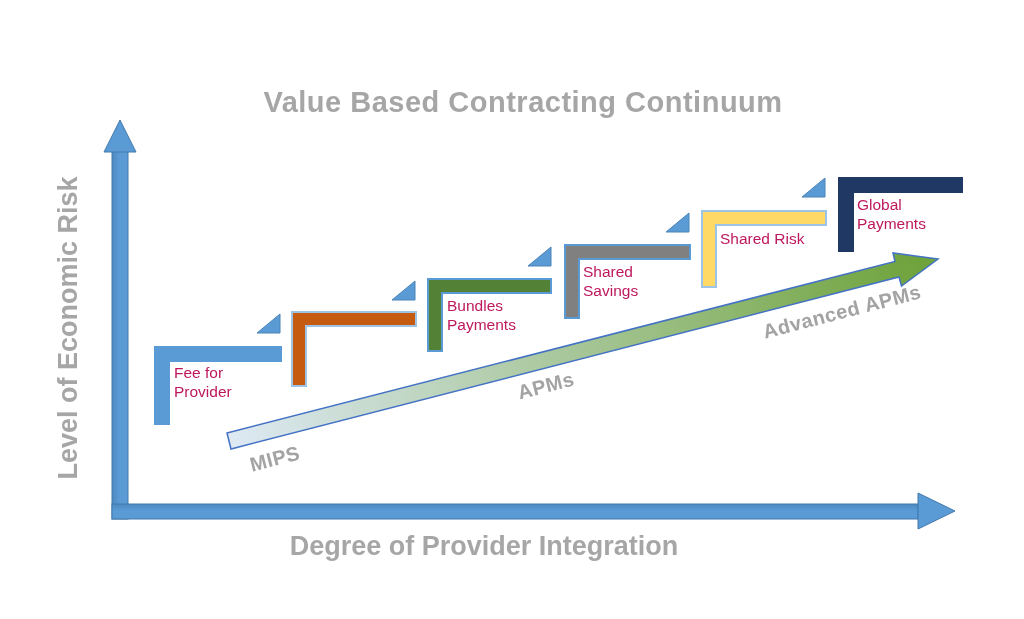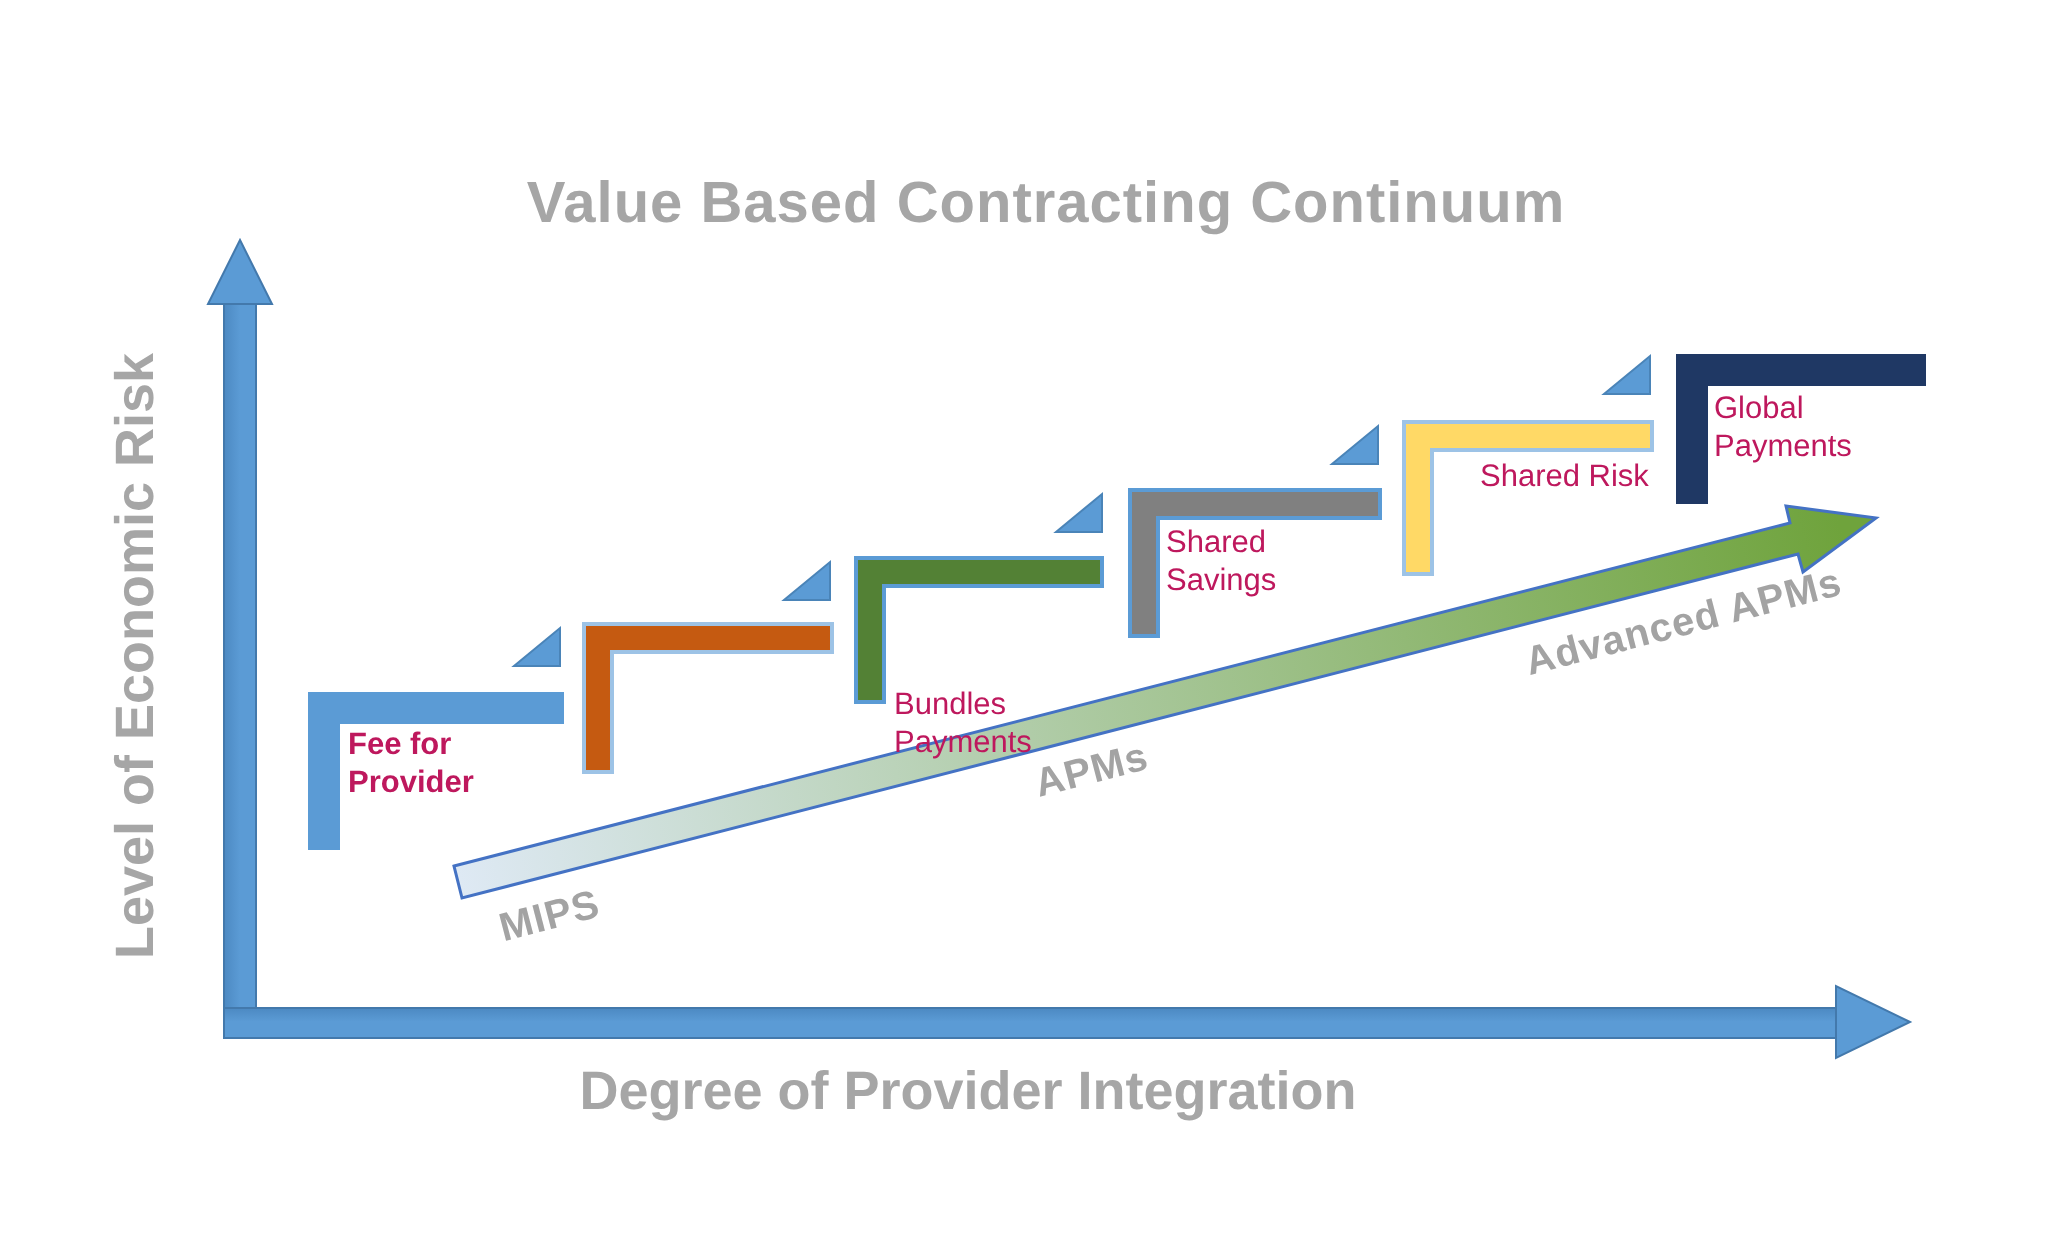--- a/index.html
+++ b/index.html
@@ -76,33 +76,33 @@
     <path d="M551,247 V266 H528 Z" stroke-width="1" fill="#5B9BD5" stroke="#4A84B8"></path>
     <path d="M689,213 V232 H666 Z" stroke-width="1" fill="#5B9BD5" stroke="#4A84B8"></path>
     <path d="M825,178 V197 H802 Z" stroke-width="1" fill="#5B9BD5" stroke="#4A84B8"></path>
   </svg>
 
   <div class="title">Value Based Contracting Continuum</div>
 
   <div class="y-axis-label">Level of Economic Risk</div>
   <div class="x-axis-label">Degree of Provider Integration</div>
 
-  <div class="step-label" style="left:174px; top:363px;font-weight:bold;">
+  <div class="step-label" style="left:174px; top:363px;">
     <div>Fee for</div>
     <div>Provider</div>
   </div>
-  <div class="step-label" style="left:447px; top:296px;margin-top:47px;">
+  <div class="step-label" style="left:447px; top:296px;">
     <div>Bundles</div>
     <div>Payments</div>
   </div>
   <div class="step-label" style="left:583px; top:262px;">
     <div>Shared</div>
     <div>Savings</div>
   </div>
-  <div class="step-label" style="left:740px; top:229px;">
+  <div class="step-label" style="left:720px; top:229px;">
     <div>Shared Risk</div>
     <div></div>
   </div>
   <div class="step-label" style="left:857px; top:195px;">
     <div>Global</div>
     <div>Payments</div>
   </div>
 
   <div class="arrow-label" style="left:275px; top:459px;">MIPS</div>
   <div class="arrow-label" style="left:546px; top:386px;">APMs</div>

